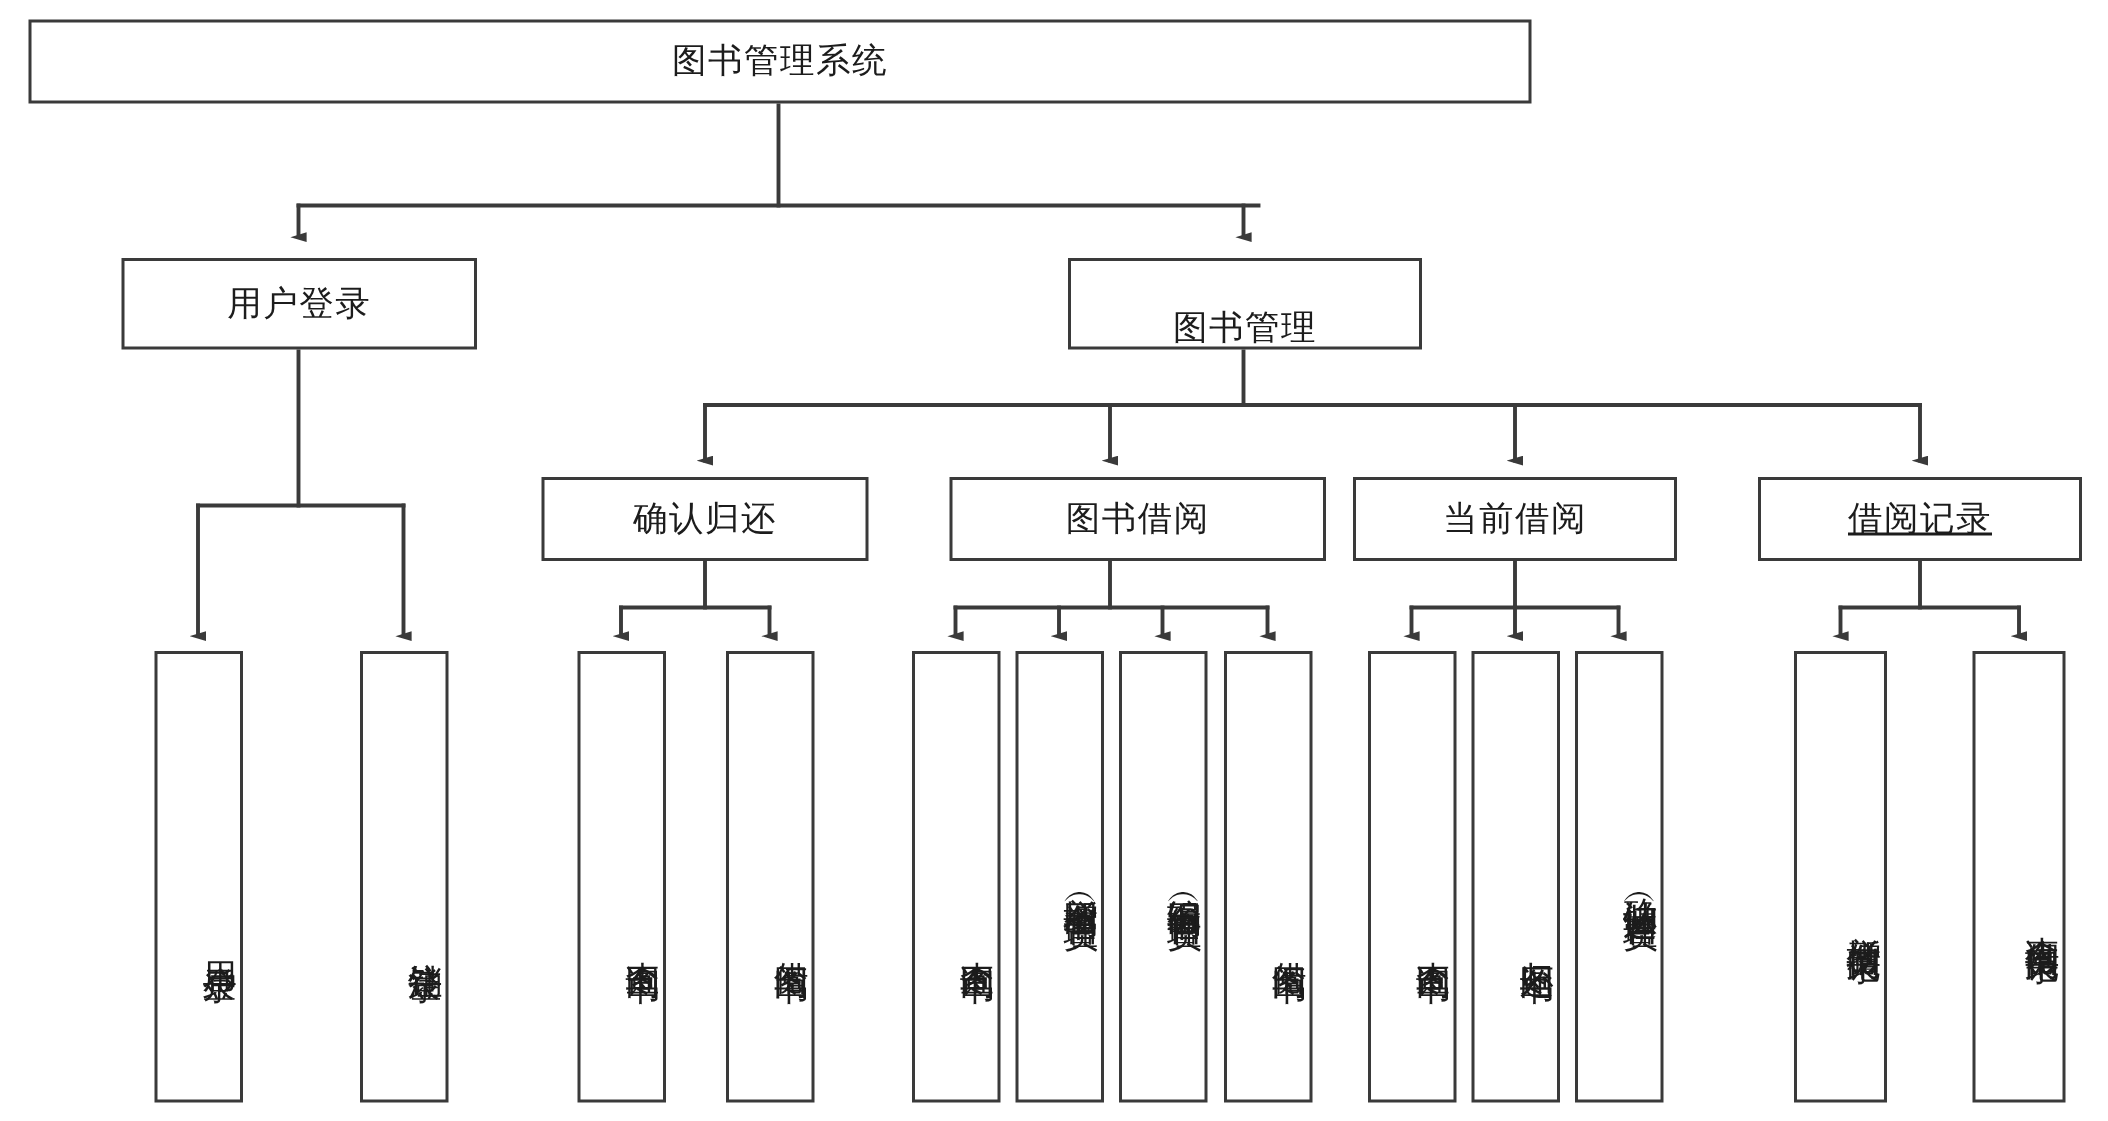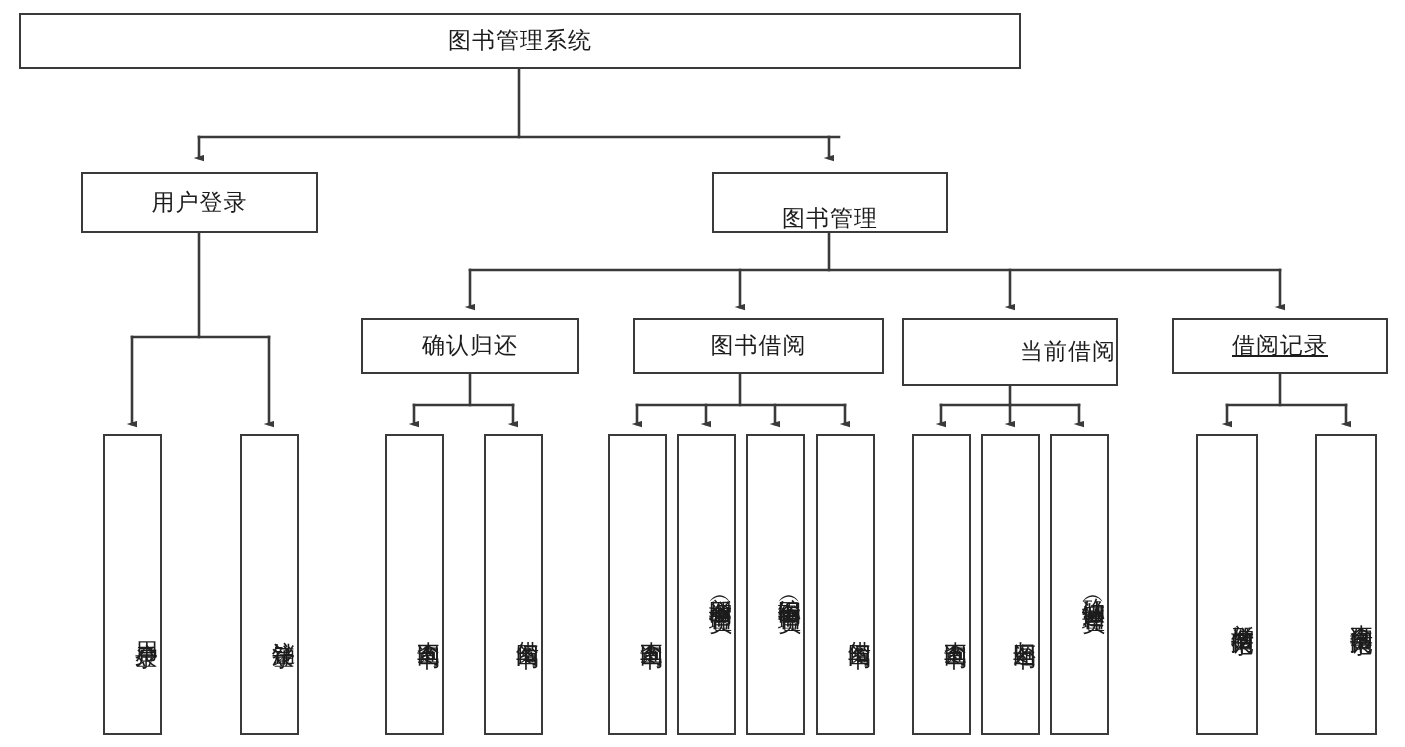--- a/index.html
+++ b/index.html
@@ -130,21 +130,21 @@
   <div class="node horiz" style="left:712px; top:172px; width:236px; height:61px;align-items:flex-end;">
     <span>图书管理</span>
   </div>
 
   <div class="node horiz" style="left:361px; top:318px; width:218px; height:56px;">
     <span>确认归还</span>
   </div>
   <div class="node horiz" style="left:633px; top:318px; width:251px; height:56px;">
     <span>图书借阅</span>
   </div>
-  <div class="node horiz" style="left:902px; top:318px; width:216px; height:68px;justify-content:flex-end;">
+  <div class="node horiz" style="left:902px; top:318px; width:216px; height:56px;">
     <span>当前借阅</span>
   </div>
   <div class="node horiz" style="left:1172px; top:318px; width:216px; height:56px;text-decoration:underline;">
     <span>借阅记录</span>
   </div>
 
   <div class="node vert" style="left:103px; top:434px; width:59px; height:301px; padding-top:84px;">
     <span>用户登录</span>
   </div>
   <div class="node vert" style="left:240px; top:434px; width:59px; height:301px; padding-top:84px;">

